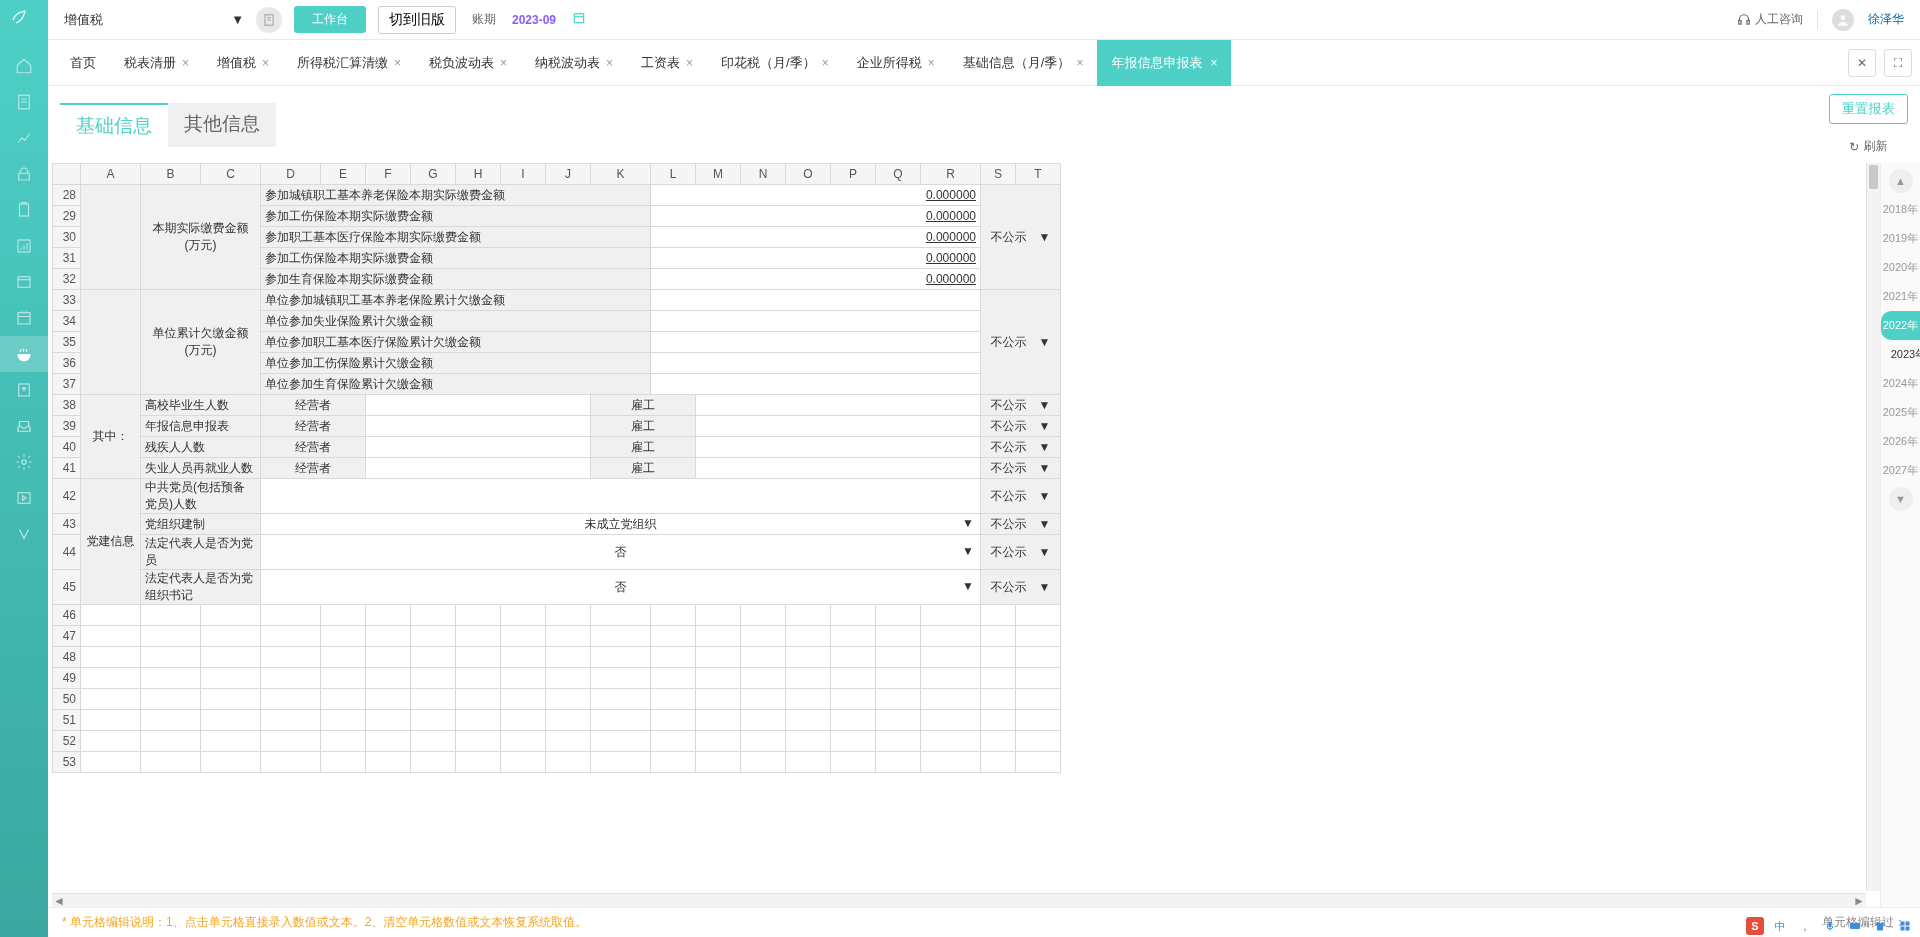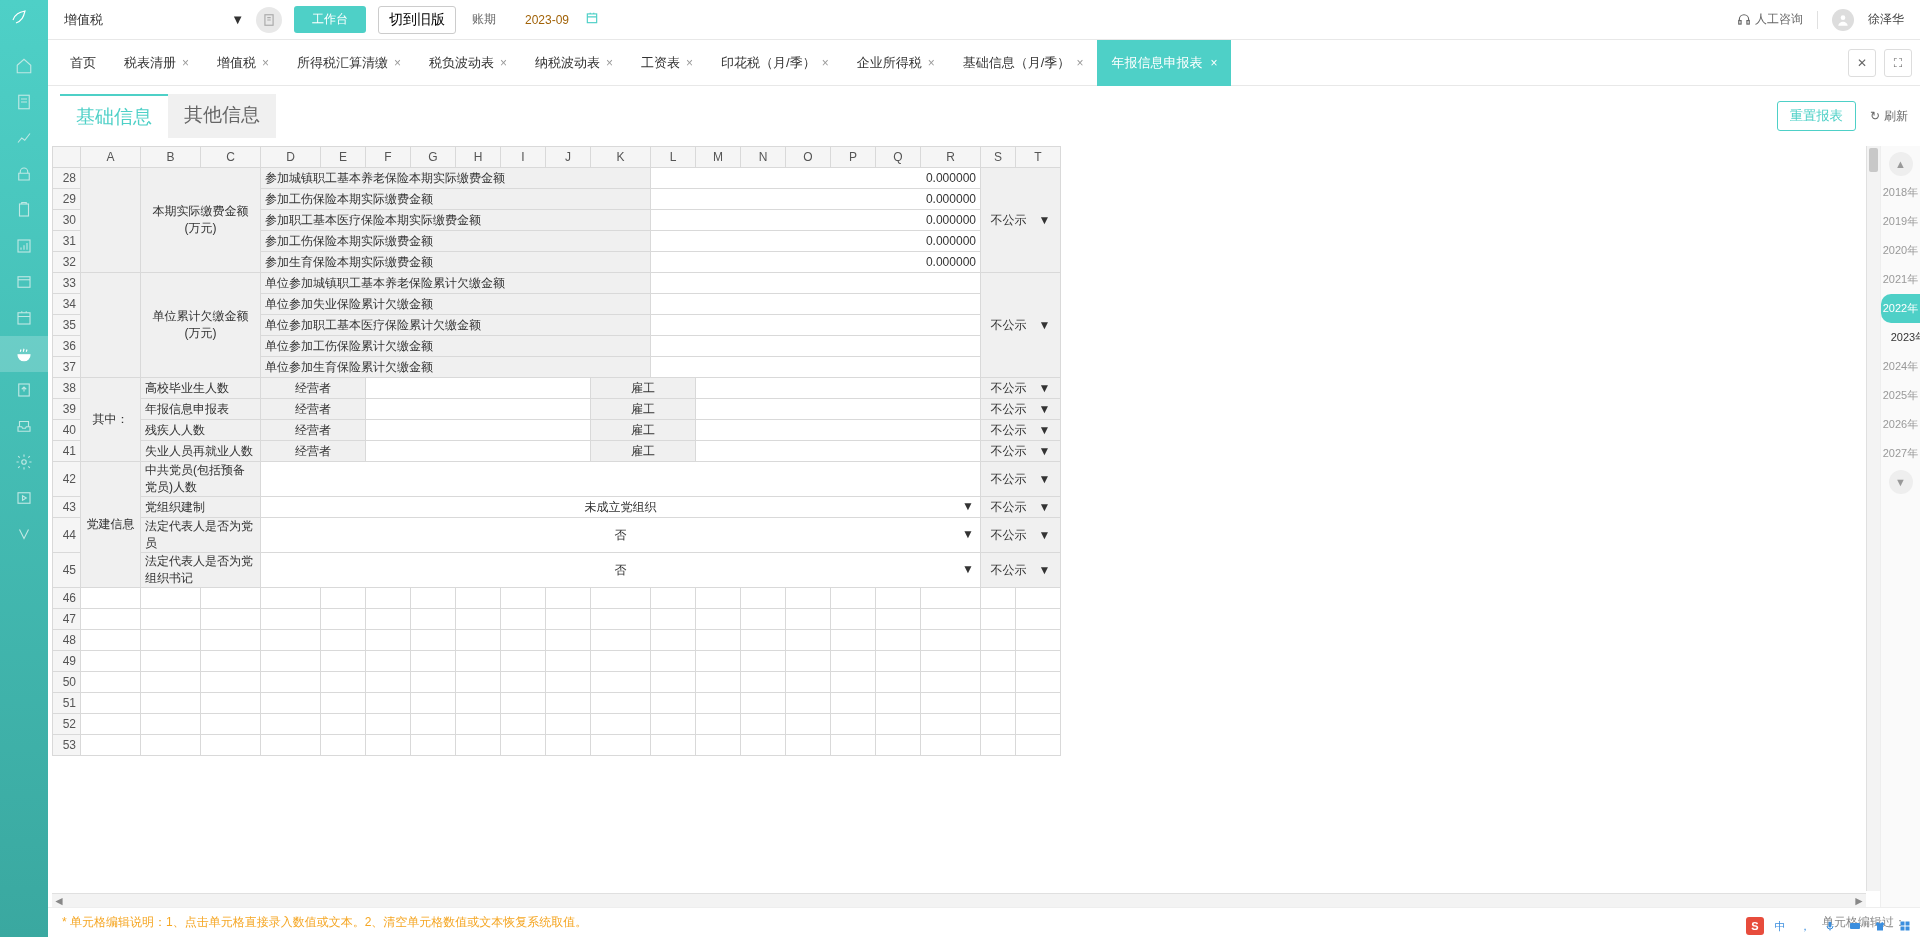--- a/index.html
+++ b/index.html
@@ -13,50 +13,50 @@
 .sidebar-item.active .sidebar-icon { stroke: #fff; }
 .main { flex: 1; display: flex; flex-direction: column; min-width: 0; }
 .topbar { height: 40px; display: flex; align-items: center; padding: 0 16px; border-bottom: 1px solid #e8e8e8; gap: 12px; }
 .tax-select { display: flex; align-items: center; gap: 8px; min-width: 180px; }
 .tax-select span { font-size: 13px; color: #333; }
 .chevron { color: #4ed0c7; font-size: 12px; }
 .circle-btn { width: 26px; height: 26px; border-radius: 50%; background: #e8e8e8; display: flex; align-items: center; justify-content: center; color: #999; cursor: pointer; }
 .btn-primary { background: #4ed0c7; color: #fff; border: none; padding: 5px 18px; border-radius: 3px; cursor: pointer; font-size: 12px; }
 .btn-outline { background: #fff; border: 1px solid #ccc; padding: 4px 10px; border-radius: 3px; cursor: pointer; font-size: 14px; }
 .period-label { color: #666; margin-left: 4px; }
-.period-val { color: #a16207; margin-left: 17px; }
+.period-val { color: #8b5cf6; margin-left: 4px; font-weight: bold; }
 .cal-icon { color: #4ed0c7; margin-left: 4px; }
 .topbar-right { margin-left: auto; display: flex; align-items: center; gap: 14px; }
 .headset { display: flex; align-items: center; gap: 4px; color: #666; cursor: pointer; }
 .avatar { width: 22px; height: 22px; border-radius: 50%; background: #ddd; display: flex; align-items: center; justify-content: center; }
 .avatar svg { width: 14px; height: 14px; fill: #fff; }
-.username { color: #404040; text-align: right; }
+.username { color: #0369a1; text-align: right; }
 .tabs { height: 46px; display: flex; align-items: center; border-bottom: 1px solid #e8e8e8; padding: 0 8px; position: relative; }
 .tab { padding: 0 14px; height: 46px; display: flex; align-items: center; gap: 6px; cursor: pointer; font-size: 13px; color: #333; }
 .tab.active { background: #4ed0c7; color: #fff; gap: 8px; }
 .tab .close { color: #999; font-size: 12px; }
 .tab.active .close { color: #fff; }
 .tabs-right { margin-left: auto; display: flex; gap: 8px; }
 .tabs-right .ctl { width: 28px; height: 28px; border: 1px solid #ddd; border-radius: 3px; display: flex; align-items: center; justify-content: center; cursor: pointer; color: #666; }
 .subtabs-row { display: flex; align-items: center; padding: 8px 12px; }
 .subtabs { display: flex; }
 .subtab { padding: 8px 16px; cursor: pointer; font-size: 19px; background: #f0f0f0; color: #666; }
 .subtab.active { color: #4ed0c7; background: #fff; border-top: 2px solid #4ed0c7; }
-.subtabs-right { margin-left: auto; display: flex; gap: 14px; align-items: center; }
+.subtabs-right { margin-left: auto; display: flex; gap: 14px; align-items: center; flex-direction: column; }
 .btn-reset { border: 1px solid #4ed0c7; color: #4ed0c7; background: #fff; padding: 5px 12px; border-radius: 3px; cursor: pointer; }
 .refresh { color: #666; cursor: pointer; display: flex; align-items: center; gap: 4px; }
 .sheet-wrap { flex: 1; display: flex; min-height: 0; }
 .sheet-area { flex: 1; position: relative; overflow: hidden; padding: 0 0 0 4px; }
 .sheet-scroll { position: absolute; inset: 0 14px 16px 4px; overflow: hidden; }
 table.sheet { border-collapse: collapse; table-layout: fixed; }
 table.sheet th, table.sheet td { border: 1px solid #d9d9d9; height: 21px; font-size: 12px; padding: 0 4px; background: #fff; }
 table.sheet thead th { background: #f5f5f5; font-weight: normal; text-align: center; color: #555; }
 table.sheet .rownum { background: #f5f5f5; text-align: right; color: #555; width: 28px; }
 .label-cell { background: #f0f0f0 !important; }
-.num-cell { text-align: right; }
+.num-cell { text-align: right; text-decoration: underline; }
 .center { text-align: center; }
 .vsb { position: absolute; right: 0; top: 0; bottom: 16px; width: 14px; background: #f3f3f3; border-left: 1px solid #e0e0e0; }
 .vsb .thumb { position: absolute; left: 2px; right: 2px; top: 2px; height: 24px; background: #c8c8c8; border-radius: 2px; }
 .hsb { position: absolute; left: 4px; right: 14px; bottom: 0; height: 14px; background: #f3f3f3; border-top: 1px solid #e0e0e0; display: flex; align-items: center; }
 .hsb .arrow { width: 14px; text-align: center; color: #888; cursor: pointer; }
 .hsb .track { flex: 1; position: relative; height: 100%; }
 .year-strip { width: 40px; background: #fafafa; border-left: 1px solid #eee; display: flex; flex-direction: column; align-items: center; padding-top: 6px; gap: 2px; }
 .year-strip .ctl { width: 24px; height: 24px; border-radius: 50%; background: #eee; display: flex; align-items: center; justify-content: center; color: #999; cursor: pointer; font-size: 11px; }
 .year { font-size: 11px; color: #999; padding: 7px 0; cursor: pointer; width: 100%; text-align: center; }
 .year.active { background: #4ed0c7; color: #fff; border-radius: 10px 0 0 10px; }

